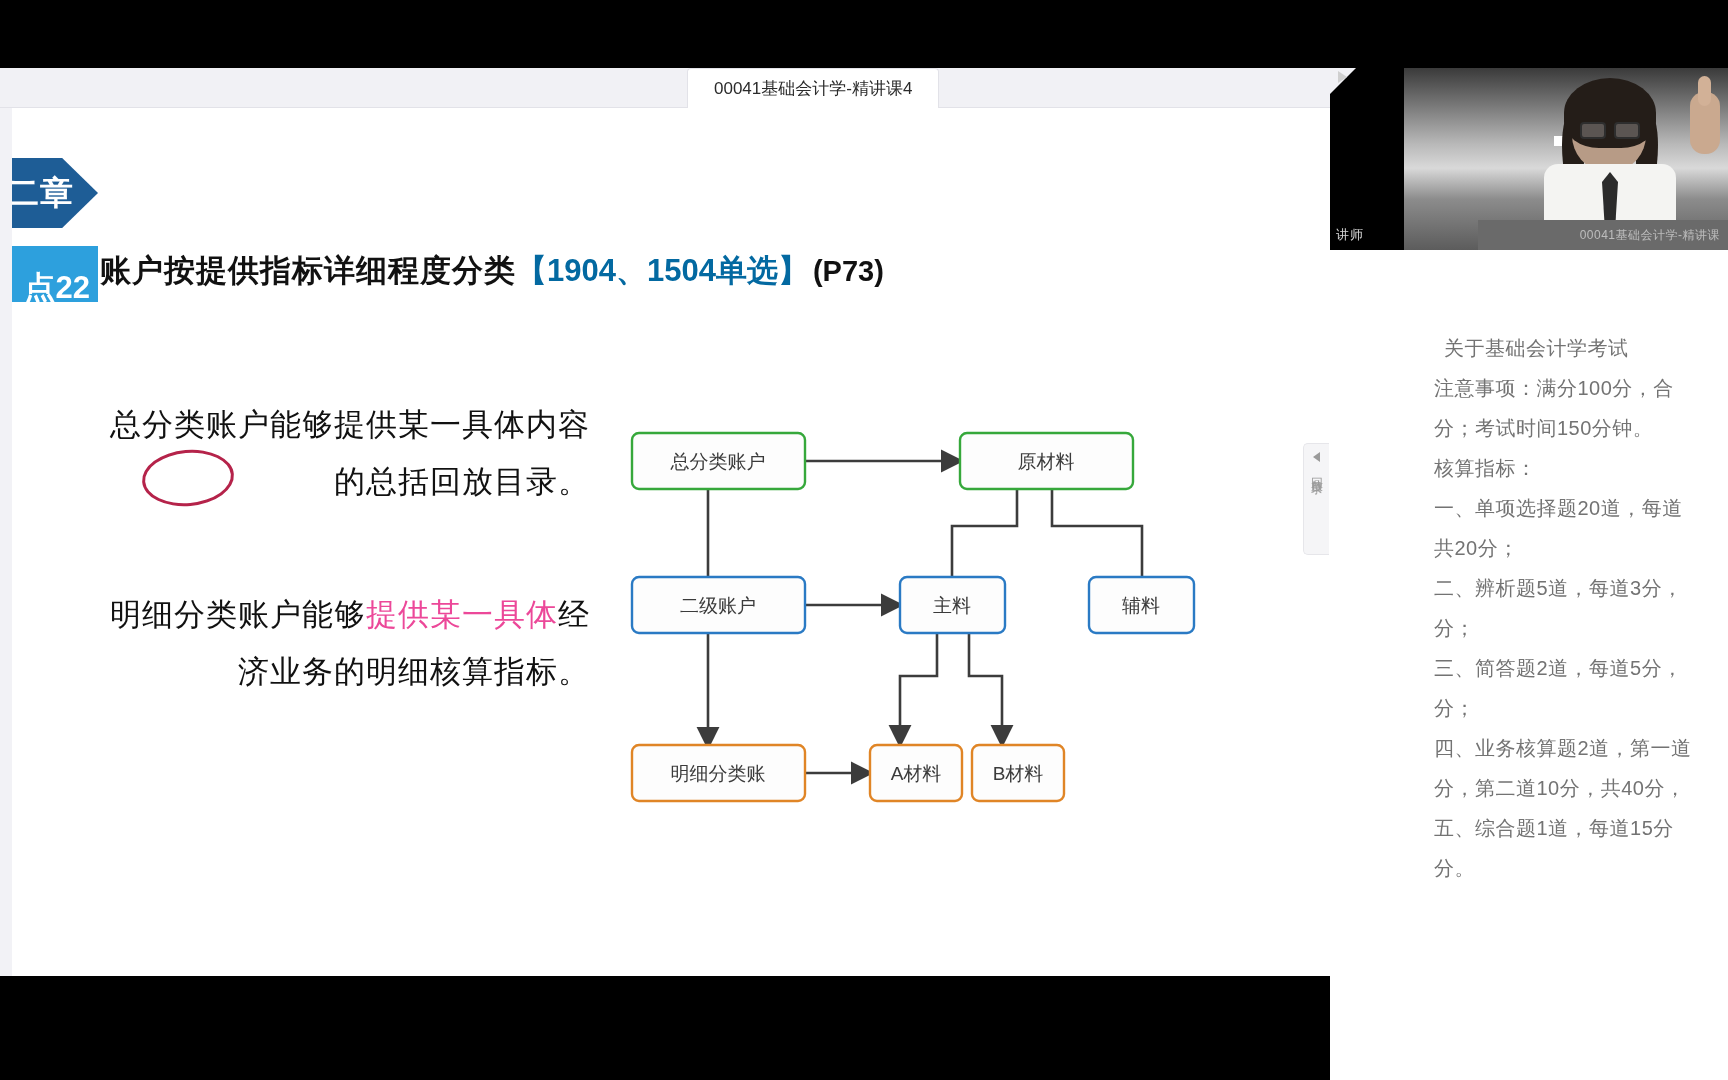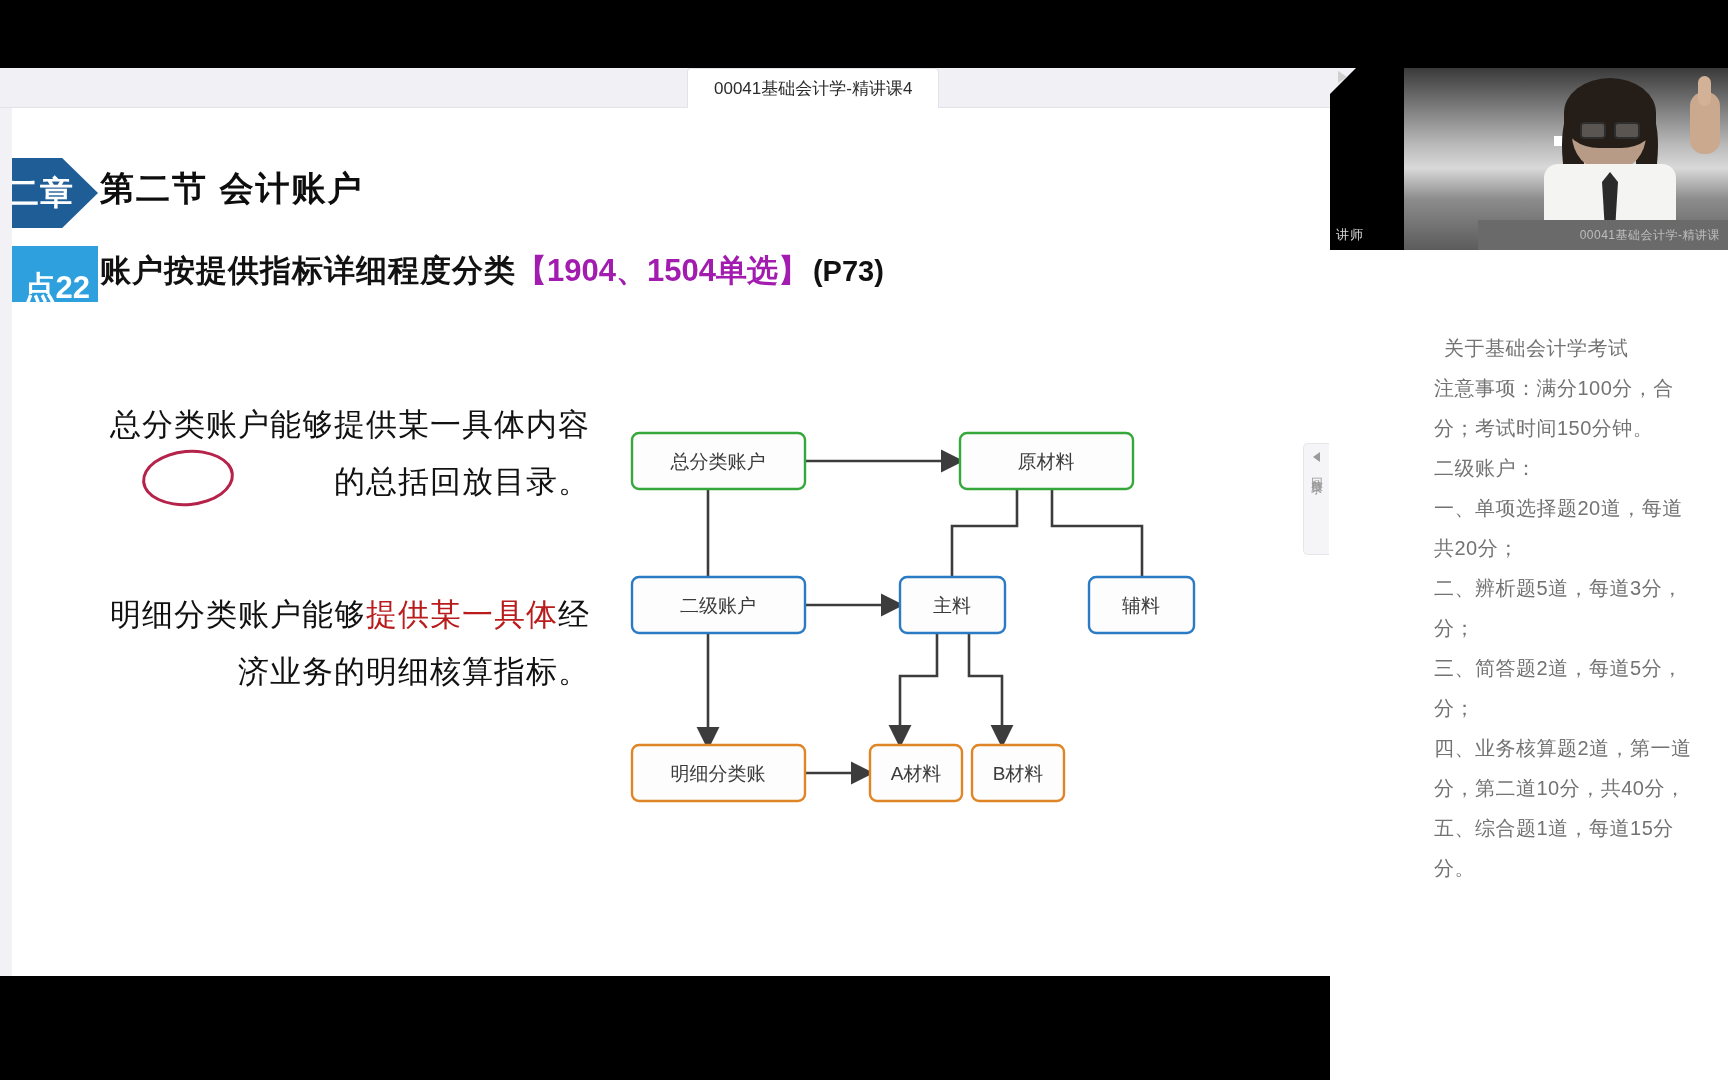--- a/index.html
+++ b/index.html
@@ -57,31 +57,31 @@
     background: #2da0dd; display: flex; align-items: center; justify-content: flex-end;
   }
   .point-chip span {
     font-size: 31px; font-weight: bold; color: #ffffff; padding-right: 8px; margin-top: 28px;
   }
   .point-line {
     position: absolute; left: 88px; top: 142px;
     display: flex; align-items: baseline; white-space: nowrap;
   }
   .point-line .t-black { font-size: 31px; font-weight: bold; color: #111; letter-spacing: 1px; }
-  .point-line .t-red   { font-size: 31px; font-weight: bold; color: #a21caf; letter-spacing: 0px; }
+  .point-line .t-red   { font-size: 31px; font-weight: bold; color: #0369a1; letter-spacing: 0px; }
   .point-line .t-page  { font-size: 29px; font-weight: bold; color: #111; margin-left: 4px; }
 
   
   .para {
     position: absolute; width: 510px;
     font-size: 31px; line-height: 57px; color: #111; letter-spacing: 1px;
   }
   .para-1 { left: 68px; top: 288px; }
   .para-2 { left: 68px; top: 478px; }
-  .hl-red { color: #b91c1c; margin-top: 48px; }
+  .hl-red { color: #ec4899; margin-top: 48px; }
 
   
   .ink-circle {
     position: absolute; left: 130px; top: 342px; width: 92px; height: 56px;
     border: 3px solid #b5234a; border-radius: 50%;
     transform: rotate(-5deg);
     pointer-events: none;
   }
 
   
@@ -213,21 +213,20 @@
 
     <div class="tab-strip">
       <div class="doc-tab">00041基础会计学-精讲课4</div>
     </div>
 
     <div class="page">
 
       <div class="chapter-banner">
         <span>二章</span>
       </div>
-      <div class="section-title">第二节  会计账户</div>
 
       <div class="point-chip">
         <span>点22</span>
       </div>
       <div class="point-line">
         <span class="t-black">账户按提供指标详细程度分类</span>
         <span class="t-red">【1904、1504单选】</span>
         <span class="t-page">(P73)</span>
       </div>
 
@@ -299,21 +298,21 @@
 
     </div>
   </div>
 
   <div class="right-col"></div>
 
   <div class="notes">
     <div class="n-line n-title">关于基础会计学考试</div>
     <div class="n-line">注意事项：满分100分，合</div>
     <div class="n-line">分；考试时间150分钟。</div>
-    <div class="n-line">二级账户：</div>
+    <div class="n-line">核算指标：</div>
     <div class="n-line">一、单项选择题20道，每道</div>
     <div class="n-line">共20分；</div>
     <div class="n-line">二、辨析题5道，每道3分，</div>
     <div class="n-line">分；</div>
     <div class="n-line">三、简答题2道，每道5分，</div>
     <div class="n-line">分；</div>
     <div class="n-line">四、业务核算题2道，第一道</div>
     <div class="n-line">分，第二道10分，共40分，</div>
     <div class="n-line">五、综合题1道，每道15分</div>
     <div class="n-line">分。</div>

